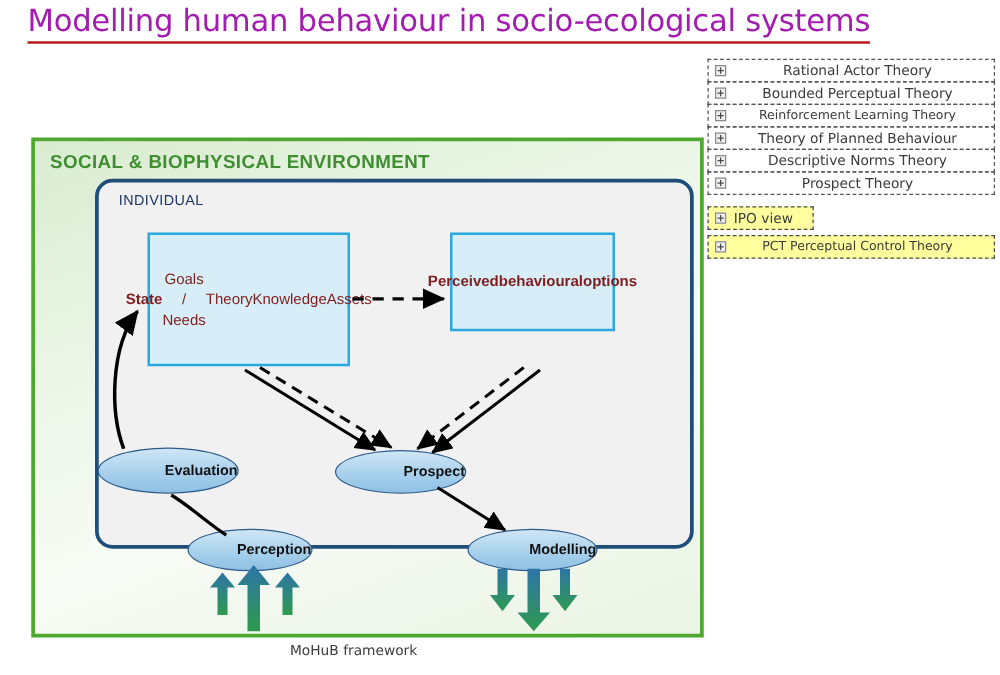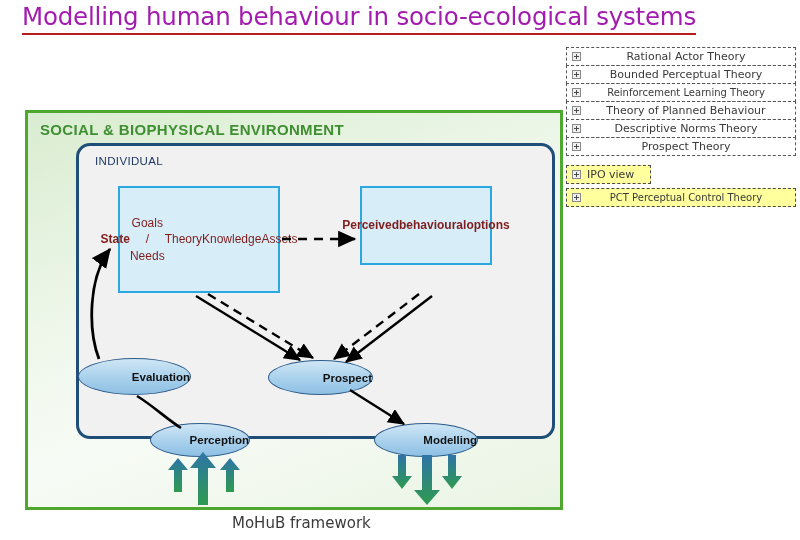--- a/index.html
+++ b/index.html
@@ -200,21 +200,21 @@
   }
   #arrow-layer   { z-index: 6; }
   #flux-layer    { z-index: 4; }
 
   
   #caption {
     position: absolute;
     left: 232px;
     top: 514px;
     font-family: "DejaVu Sans", sans-serif;
-    font-size: 15px;
+    font-size: 11px;
     color: #3b3b3b;
     white-space: nowrap;
   }
 </style>
 </head>
 <body>
 
 <div id="slide-title">Modelling human behaviour in socio-ecological systems</div>
 
 <div id="theory-list">

